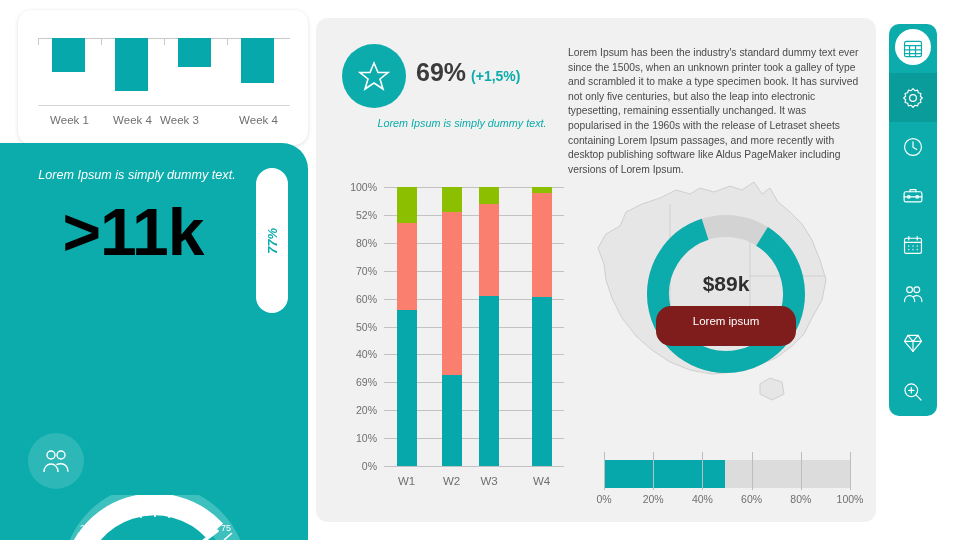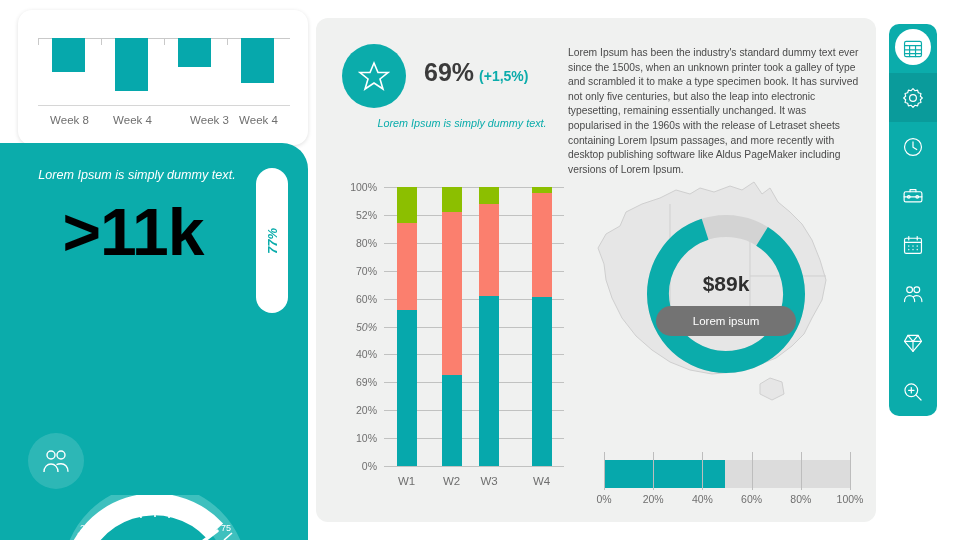--- a/index.html
+++ b/index.html
@@ -65,21 +65,21 @@
   
   .main-card{
     position:absolute;left:316px;top:18px;width:560px;height:504px;
     background:#F0F1F0;border-radius:12px;
   }
   .star-circle{
     position:absolute;left:26px;top:26px;width:64px;height:64px;border-radius:50%;
     background:#0BACAB;
   }
   .star-circle svg{position:absolute;left:16px;top:16px;}
-  .kpi{position:absolute;left:108px;top:40px;font-size:25px;font-weight:bold;color:#3b3b3b;}
+  .kpi{position:absolute;left:100px;top:40px;font-size:25px;font-weight:bold;color:#3b3b3b;}
   .kpi .delta{font-size:14px;color:#0BACAB;font-weight:bold;margin-left:5px;}
   .kpi-sub{
     position:absolute;left:36px;top:99px;width:220px;text-align:center;
     font-size:10.8px;font-style:italic;color:#0BACAB;
   }
   .para{
     position:absolute;left:252px;top:28px;width:292px;
     font-size:10.3px;color:#4a4a4a;line-height:1.42;
   }
 
@@ -100,22 +100,22 @@
 
   
   .mapwrap{position:absolute;left:248px;top:150px;width:300px;height:262px;}
   .mapwrap svg.aus{position:absolute;left:0;top:0;}
   .donut{position:absolute;left:78px;top:42px;width:168px;height:168px;}
   .donut-val{
     position:absolute;left:0;top:62px;width:100%;text-align:center;
     font-size:21px;font-weight:bold;color:#2f2f2f;
   }
   .donut-pill{
-    position:absolute;left:14px;top:96px;width:140px;height:30px;border-radius:15px;
-    background:#737373;color:#fff;font-size:11.5px;text-align:center;line-height:30px;
+    position:absolute;left:14px;top:96px;width:140px;height:40px;border-radius:15px;
+    background:#7f1d1d;color:#fff;font-size:11.5px;text-align:center;line-height:30px;
   }
 
   
   .progress{position:absolute;left:278px;top:432px;width:256px;height:60px;}
   .pg-track{position:absolute;left:10px;top:10px;width:246px;height:28px;background:#DCDCDC;}
   .pg-fill{position:absolute;left:10px;top:10px;height:28px;background:#06A8AC;}
   .pg-tick{position:absolute;top:2px;width:1px;height:38px;background:#bdbdbd;}
   .pg-lab{
     position:absolute;top:43px;transform:translateX(-50%);
     font-size:10.5px;color:#6f6f6f;white-space:nowrap;
@@ -157,23 +157,23 @@
         <div class="mb-col" style="left: 126px; width: 63px;">
           <div class="tick"></div>
           <div class="bar" style="left: 14px; width: 33px; height: 29.14px; background: rgb(6, 168, 172);"></div>
         </div>
         <div class="mb-col" style="left: 189px; width: 63px;">
           <div class="tick"></div>
           <div class="bar" style="left: 14px; width: 33px; height: 45.26px; background: rgb(6, 168, 172);"></div>
         </div>
       </div>
     <div class="minibars-labels" id="minibar-labels">
-        <span style="left: 0px;">Week 8</span>
+        <span style="left: 0px;">Week 1</span>
         <span style="left: 63px;">Week 4</span>
-        <span style="left: 140px;">Week 3</span>
+        <span style="left: 110px;">Week 3</span>
         <span style="left: 189px;">Week 4</span>
       </div>
   </div>
 
   <div class="left-teal-card">
 
     <div class="teal-head">Lorem Ipsum is simply dummy text.</div>
     <div class="bignum">&gt;11k</div>
 
     <div class="vpill">
@@ -245,21 +245,21 @@
           <div class="st-ylab" style="top: 279px;">0%</div>
           <div class="st-gridline" style="top: 251.1px;"></div>
           <div class="st-ylab" style="top: 251.1px;">10%</div>
           <div class="st-gridline" style="top: 223.2px;"></div>
           <div class="st-ylab" style="top: 223.2px;">20%</div>
           <div class="st-gridline" style="top: 195.3px;"></div>
           <div class="st-ylab" style="top: 195.3px;">69%</div>
           <div class="st-gridline" style="top: 167.4px;"></div>
           <div class="st-ylab" style="top: 167.4px;">40%</div>
           <div class="st-gridline" style="top: 139.5px;"></div>
-          <div class="st-ylab" style="top: 139.5px; font-style: italic;">50%</div>
+          <div class="st-ylab" style="top: 139.5px;">50%</div>
           <div class="st-gridline" style="top: 111.6px;"></div>
           <div class="st-ylab" style="top: 111.6px;">60%</div>
           <div class="st-gridline" style="top: 83.7px;"></div>
           <div class="st-ylab" style="top: 83.7px;">70%</div>
           <div class="st-gridline" style="top: 55.8px;"></div>
           <div class="st-ylab" style="top: 55.8px;">80%</div>
           <div class="st-gridline" style="top: 27.9px;"></div>
           <div class="st-ylab" style="top: 27.9px;">52%</div>
           <div class="st-gridline" style="top: 0px;"></div>
           <div class="st-ylab" style="top: 0px;">100%</div>

